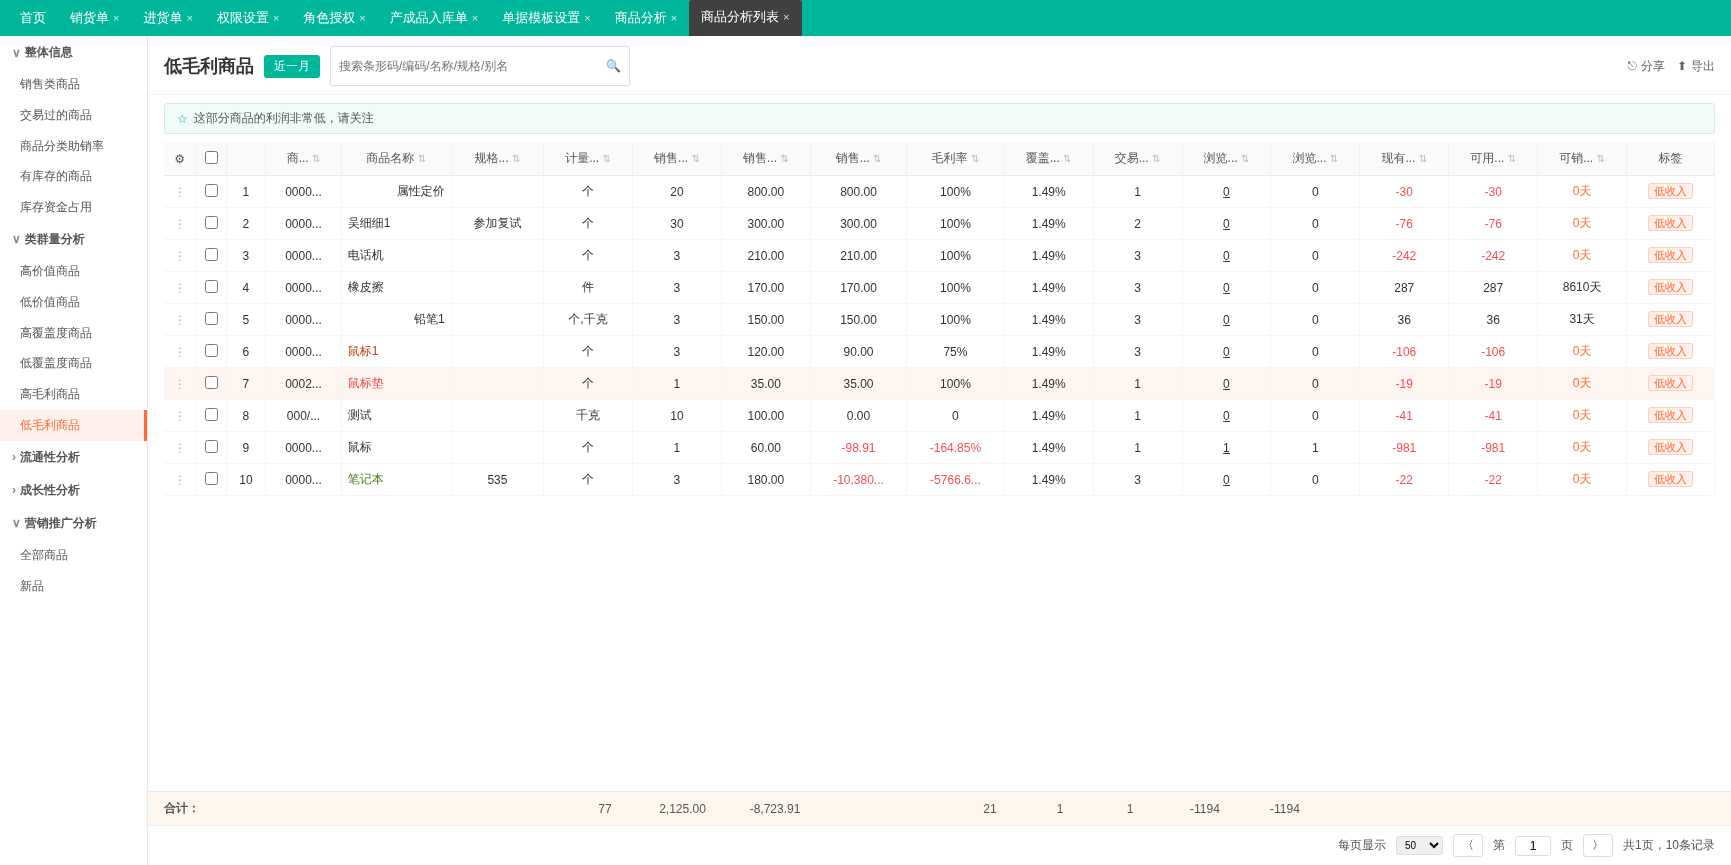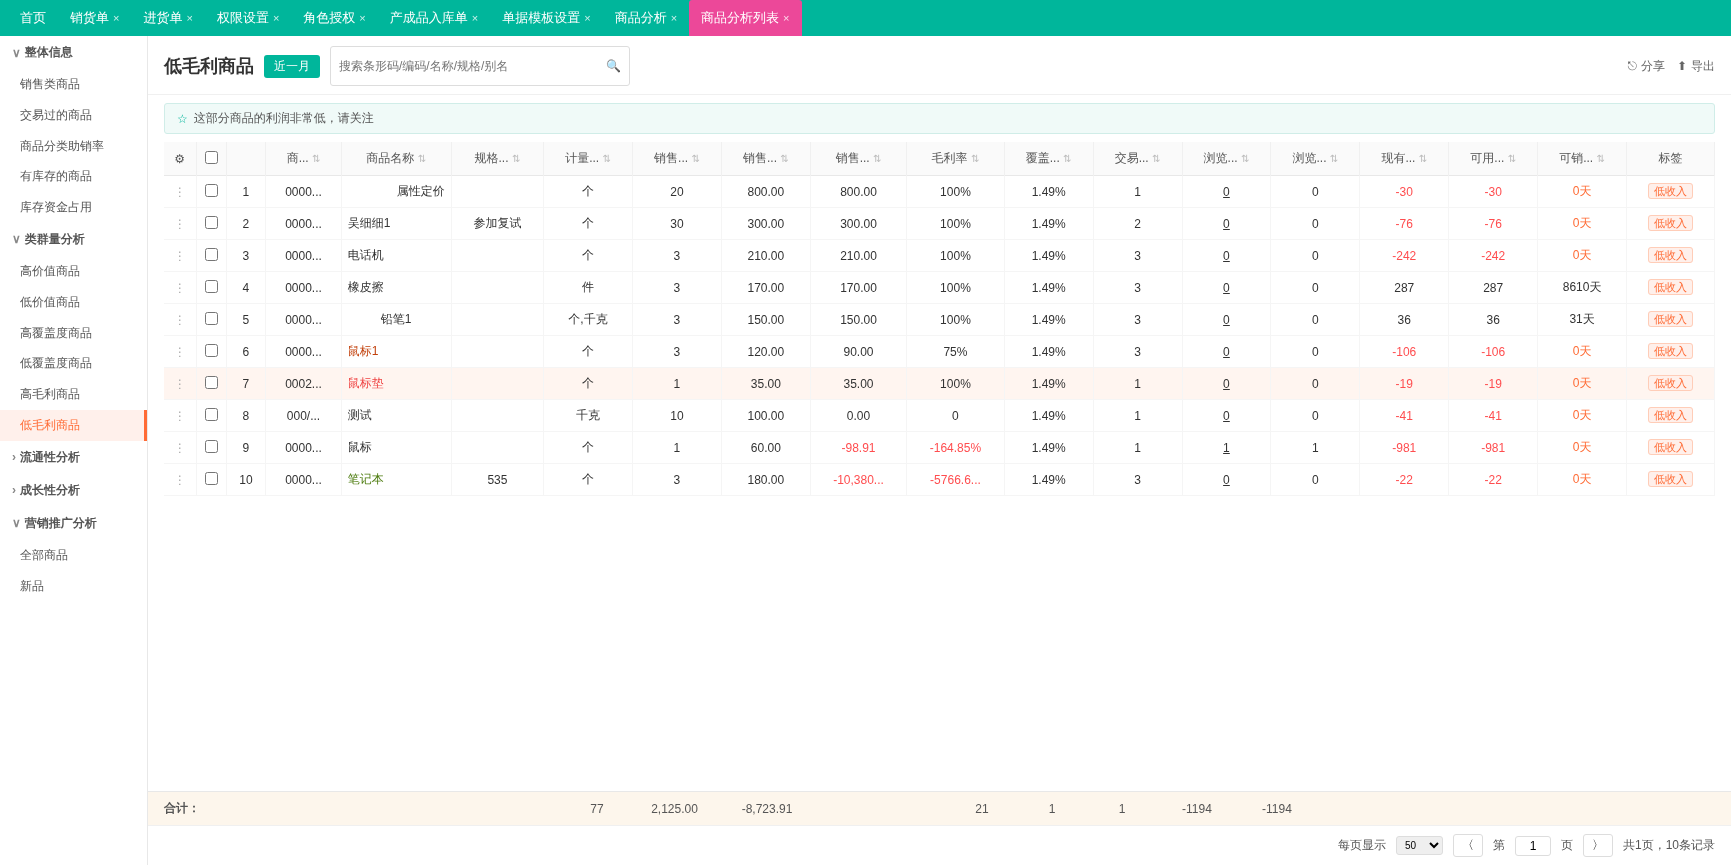--- a/index.html
+++ b/index.html
@@ -20,22 +20,23 @@
       height: 36px;
       line-height: 36px;
       cursor: pointer;
       font-size: 13px;
       white-space: nowrap;
       display: flex;
       align-items: center;
       gap: 4px;
     }
     .top-nav .nav-item.active {
-      background: #ec4899;
+      background: #404040;
       border-radius: 3px 3px 0 0;
+      font-family: Liberation Mono, monospace;
     }
     .top-nav .nav-item .close-x {
       font-size: 11px;
       opacity: 0.8;
     }
 
     
     .main-layout {
       display: flex;
       height: calc(100vh - 36px);
@@ -211,21 +212,21 @@
       background: #fdf6ec;
       border-top: 1px solid #e8e8e8;
       padding: 8px 16px;
       display: flex;
       align-items: center;
       font-size: 12px;
       color: #555;
     }
     .table-footer .total-label {
       font-weight: bold;
-      margin-right: 12px;
+      margin-right: 20px;
     }
 
     
     .pagination-bar {
       display: flex;
       align-items: center;
       justify-content: flex-end;
       padding: 8px 16px;
       border-top: 1px solid #f0f0f0;
       gap: 10px;
@@ -512,21 +513,21 @@
     <td class="">8610天</td>
     <td><span class="tag-low-income">低收入</span></td>
   </tr>
             <tr>
     <td style="cursor:pointer; color:#aaa;">⋮</td>
     <td class="checkbox-cell">
       <input type="checkbox" style="">
     </td>
     <td>5</td>
     <td>0000...</td>
-    <td style="text-align:center; cursor:pointer; color:#333;">铅笔1</td>
+    <td style="text-align:right; cursor:pointer; color:#333;">铅笔1</td>
     <td></td>
     <td>个,千克</td>
     <td>3</td>
     <td>150.00</td>
     <td class="">150.00</td>
     <td class="">100%</td>
     <td>1.49%</td>
     <td>3</td>
     <td><span class="link-underline">0</span></td>
     <td>0</td>

